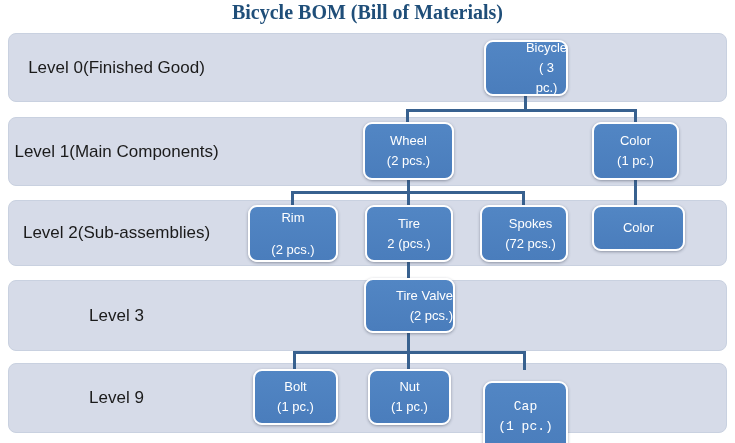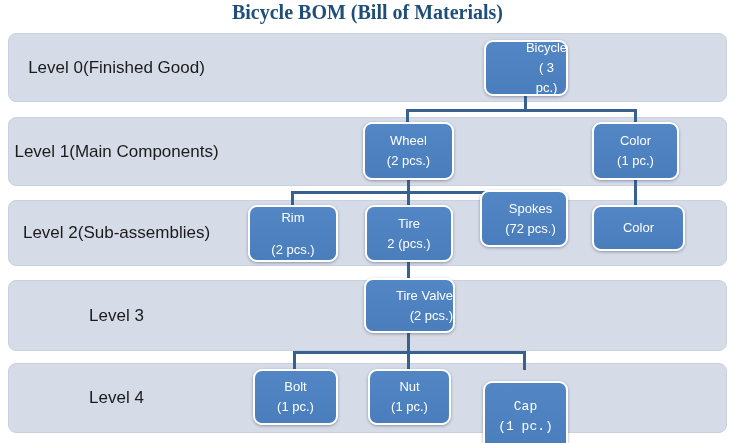--- a/index.html
+++ b/index.html
@@ -35,21 +35,21 @@
     box-shadow:0 1px 3px rgba(50,60,80,.45);
     color:var(--node-text,#FFFFFF);font-size:13px;line-height:20px;
     display:flex;flex-direction:column;justify-content:center;align-items:center;
     text-align:center;
   }
   .n-bicycle{left:484px;top:40px;width:84px;height:56px;padding-left:41px;}
   .n-wheel{left:363px;top:122px;width:91px;height:58px;}
   .n-frame{left:592px;top:122px;width:87px;height:58px;}
   .n-rim{left:248px;top:205px;width:90px;height:57px;gap:12px;}
   .n-tire{left:365px;top:205px;width:88px;height:57px;}
-  .n-spokes{left:480px;top:190px;width:88px;height:57px;padding-left:13px;}
+  .n-spokes{left:480px;top:205px;width:88px;height:57px;padding-left:13px;}
   .n-color{left:592px;top:205px;width:93px;height:46px;}
   .n-tirevalve{left:364px;top:278px;width:91px;height:55px;align-items:flex-end;}
   .n-bolt{left:253px;top:369px;width:85px;height:56px;}
   .n-nut{left:368px;top:369px;width:83px;height:56px;}
   .n-cap{left:483px;top:381px;width:85px;height:72px;font-family:Liberation Mono, monospace;}
 </style>
 </head>
 <body>
 
 <div class="stage">
@@ -75,21 +75,21 @@
     </div>
   </div>
   <div class="band band3">
     <div class="band-label">
       <div>Level 3</div>
       <div></div>
     </div>
   </div>
   <div class="band band4">
     <div class="band-label">
-      <div>Level 4</div>
+      <div>Level 9</div>
       <div></div>
     </div>
   </div>
 
   <div>
 
     <div class="line" style="left:524px;top:96px;width:3px;height:16px;"></div>
     <div class="line" style="left:406px;top:109px;width:231px;height:3px;"></div>
     <div class="line" style="left:406px;top:109px;width:3px;height:14px;"></div>
     <div class="line" style="left:634px;top:109px;width:3px;height:14px;"></div>

